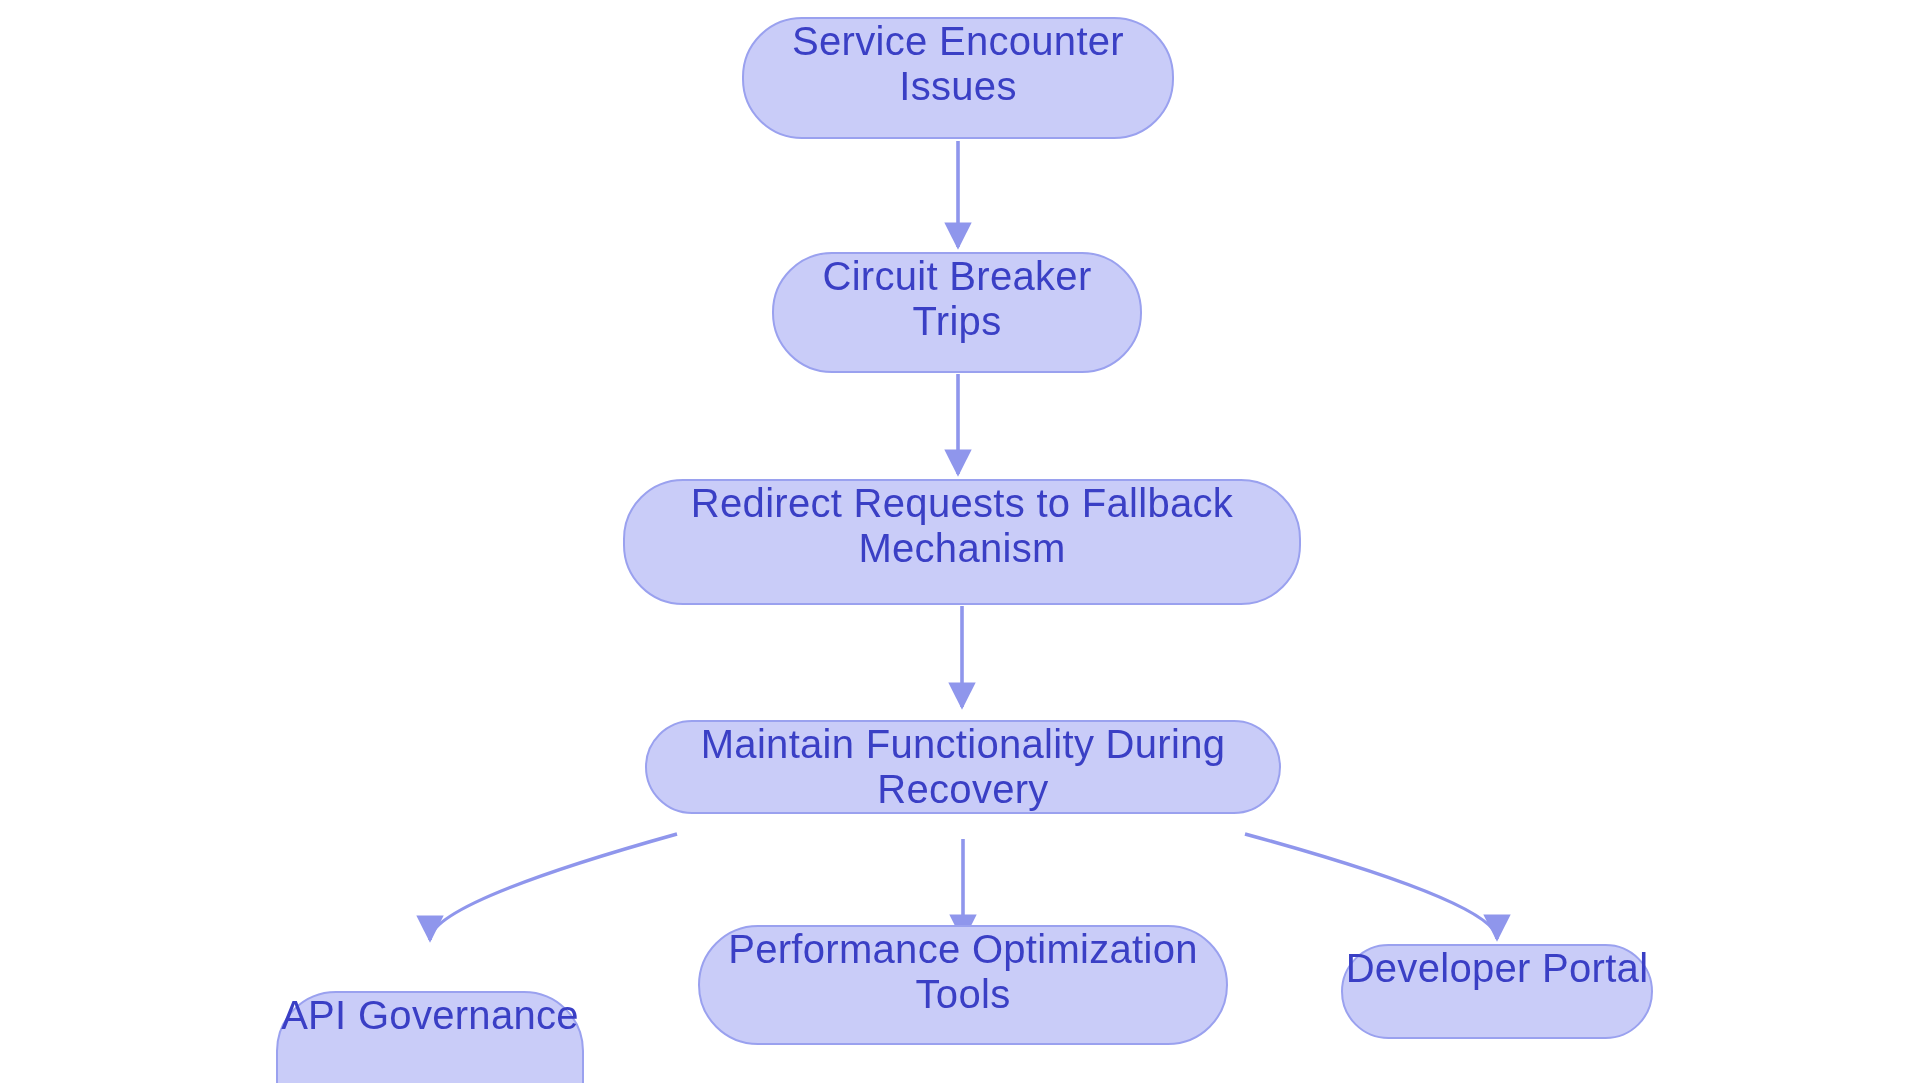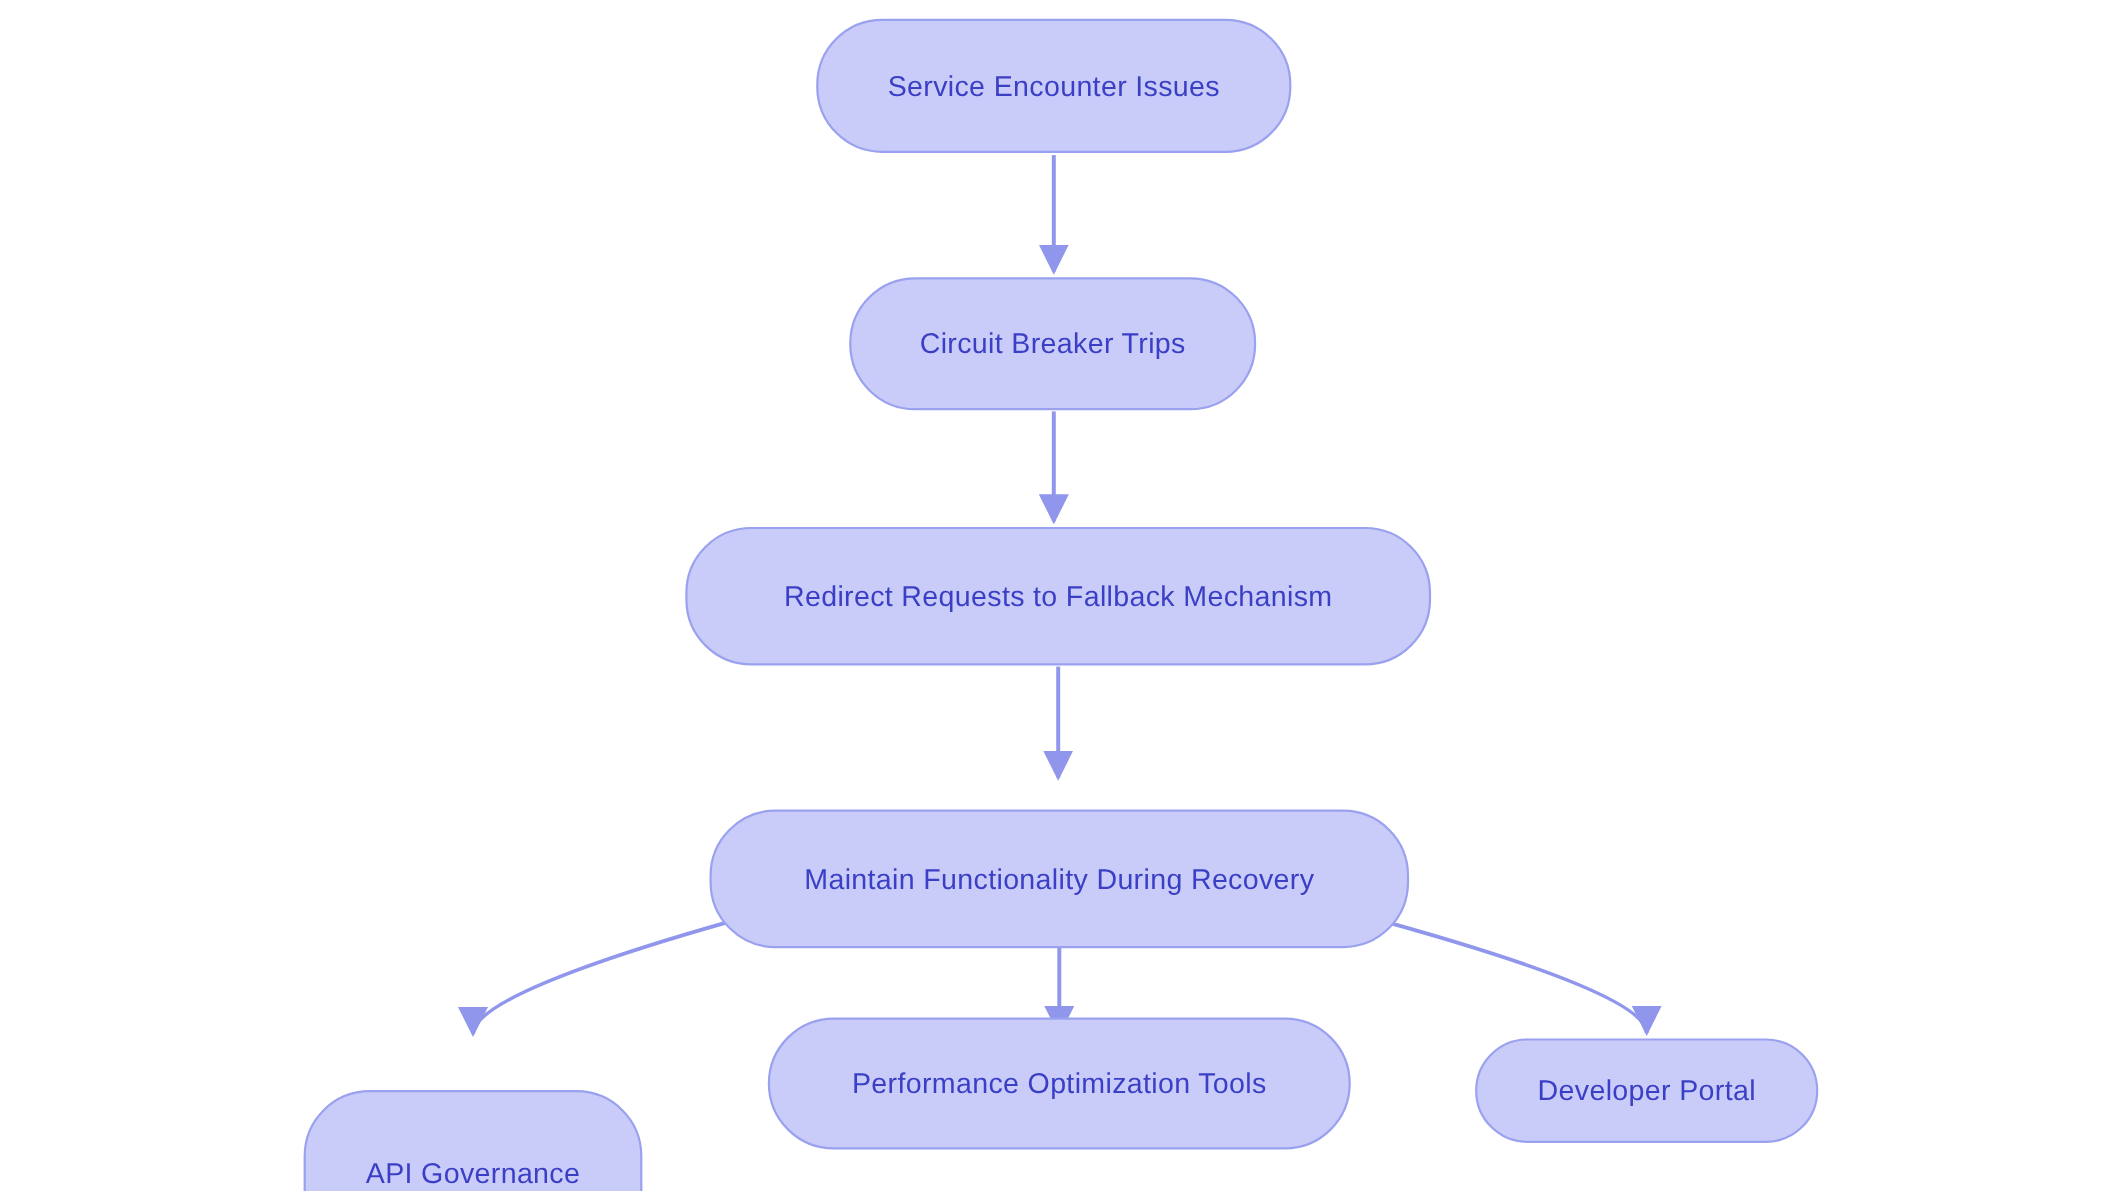--- a/index.html
+++ b/index.html
@@ -27,32 +27,31 @@
     stroke: var(--connector, #8f96ec);
     stroke-width: 3.6;
   }
   .node {
     position: absolute;
     box-sizing: border-box;
     background: var(--node-fill, #c9ccf8);
     border: 2px solid var(--node-border, #9aa1ef);
     border-radius: 60px;
     display: flex;
-    align-items: center;
     justify-content: center;
     text-align: center;
     color: var(--text, #3a3fc5);
-    font-size: 26px;
+    font-size: 40px;
     letter-spacing: 0.3px;
   }
   
   .n1 { left: 742px;  top: 17px;  width: 432px; height: 122px; }
   .n2 { left: 772px;  top: 252px; width: 370px; height: 121px; }
   .n3 { left: 623px;  top: 479px; width: 678px; height: 126px; }
-  .n4 { left: 645px;  top: 736px; width: 636px; height: 126px; }
+  .n4 { left: 645px;  top: 720px; width: 636px; height: 94px; }
   .n5 { left: 276px;  top: 991px; width: 308px; height: 150px; }
   .n6 { left: 698px;  top: 925px; width: 530px; height: 120px; }
   .n7 { left: 1341px; top: 944px; width: 312px; height: 95px; }
 </style>
 </head>
 <body>
 
 <div class="canvas">
 
   <svg class="edges" viewBox="0 0 1920 1083" xmlns="http://www.w3.org/2000/svg">

